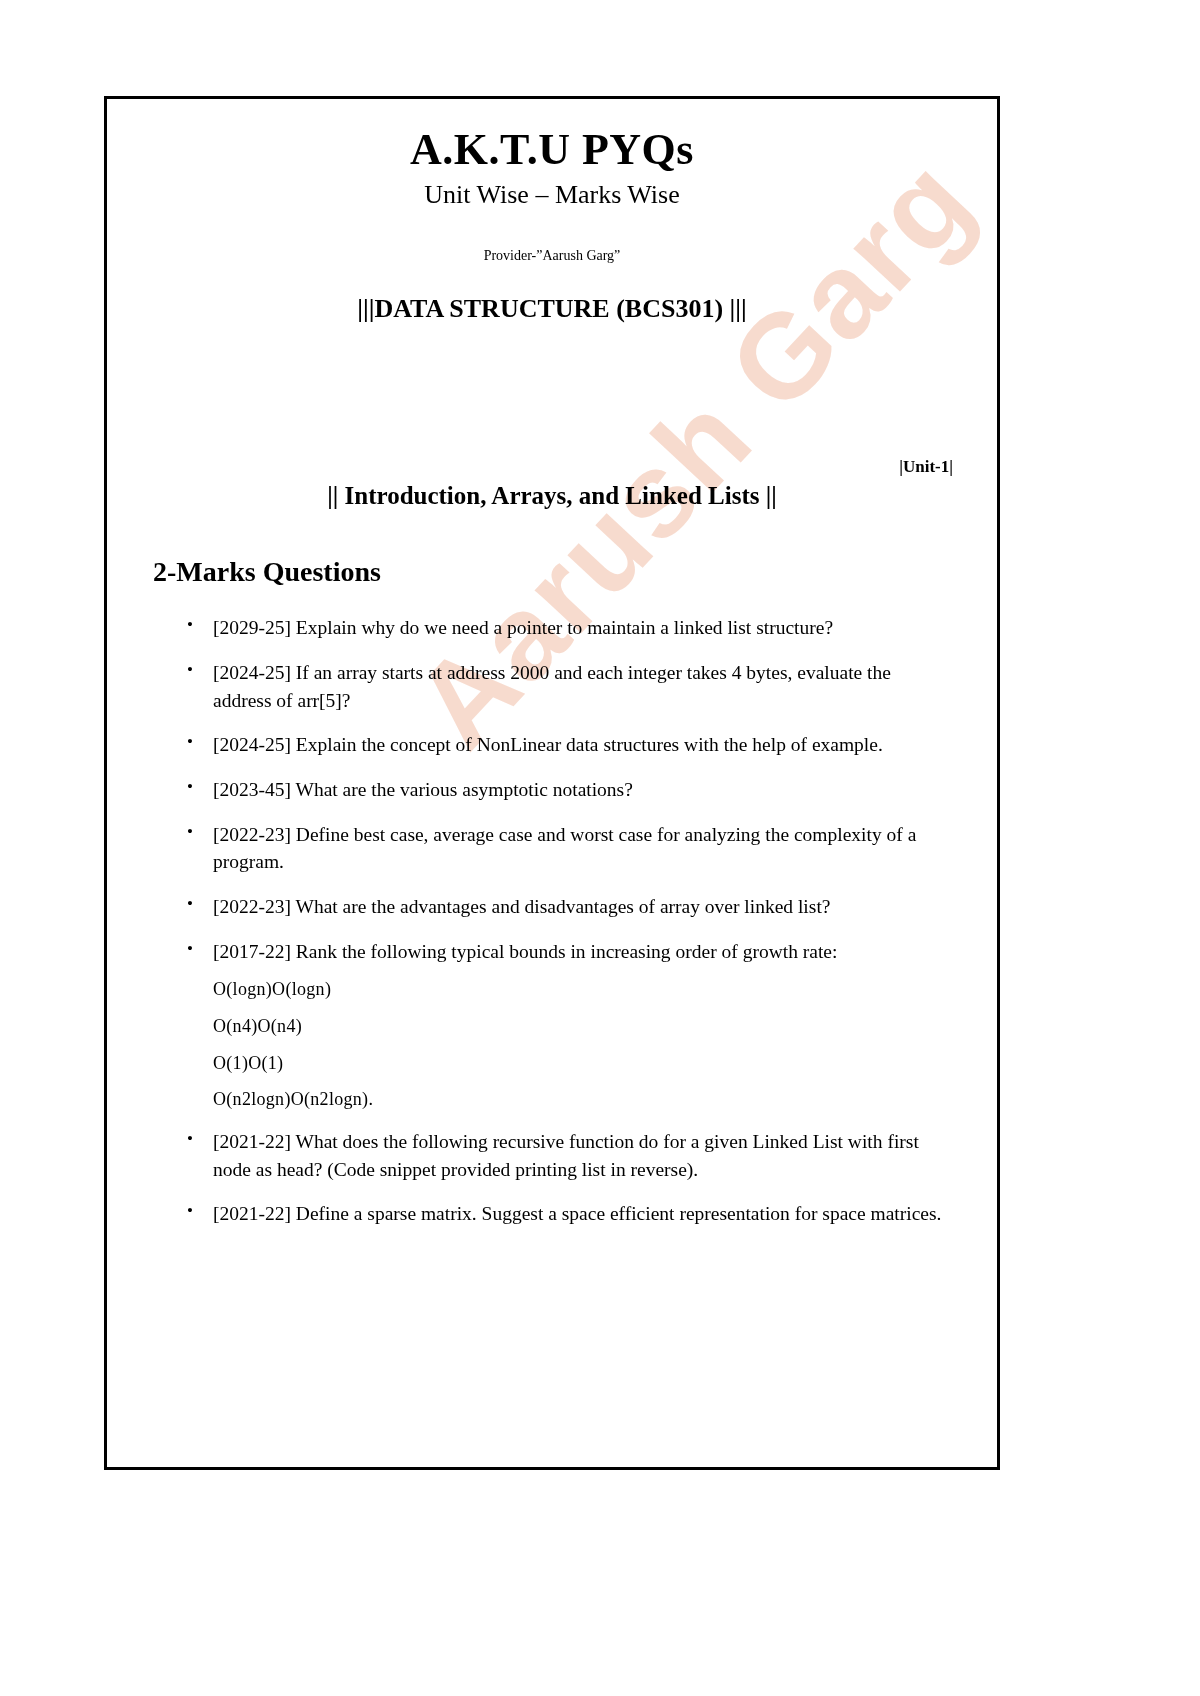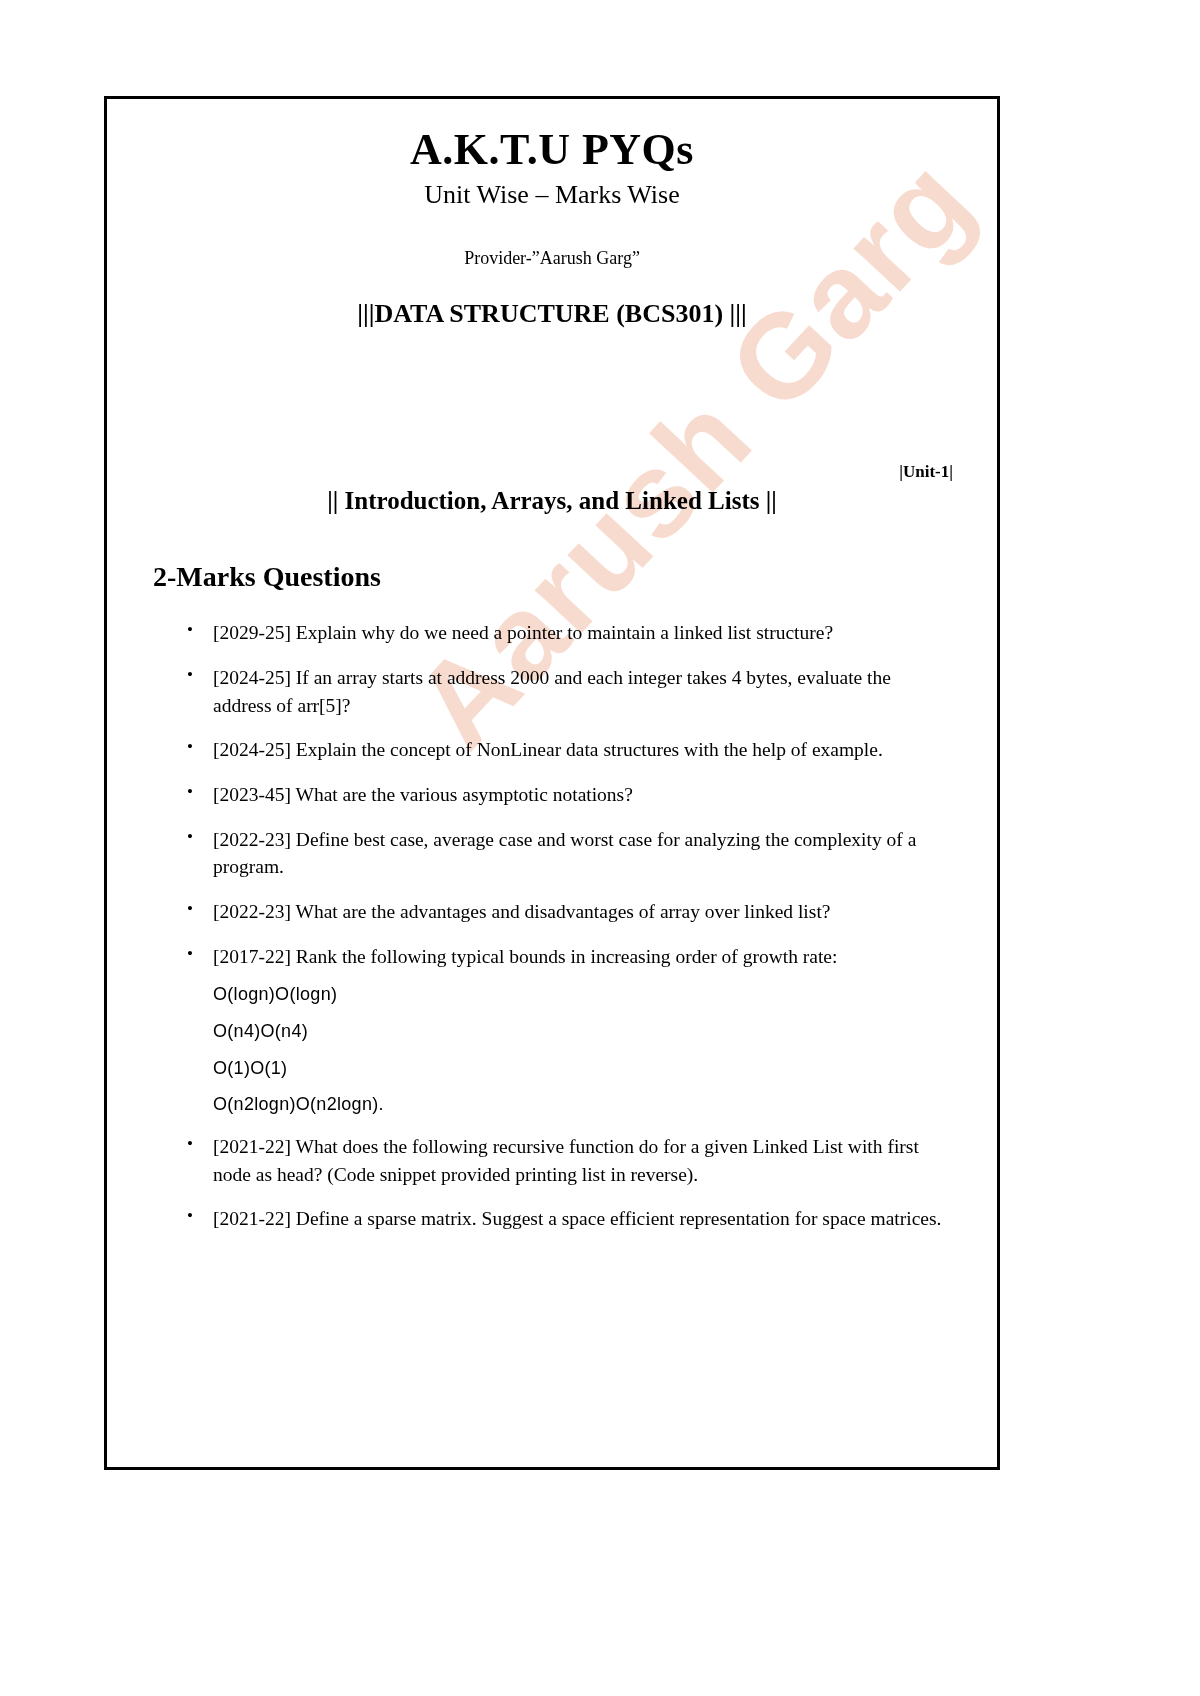--- a/index.html
+++ b/index.html
@@ -63,21 +63,21 @@
     line-height: 1.15;
   }
   .doc-subtitle {
     text-align: center;
     font-size: 26px;
     font-weight: 400;
     margin: 0 0 38px 0;
   }
   .provider {
     text-align: center;
-    font-size: 18px;
+    font-size: 14px;
     font-weight: 400;
     margin: 0 0 30px 0;
   }
   .subject {
     text-align: center;
     font-size: 26px;
     font-weight: 700;
     margin: 0 0 12px 0;
   }
   .spacer {
@@ -120,21 +120,21 @@
     content: "\2022";
     position: absolute;
     left: 36px;
     top: -1px;
     font-size: 17px;
   }
   .mono-block {
     margin-top: 14px;
   }
   .mono-line {
-    font-family: Liberation Sans, sans-serif;
+    font-family: Liberation Serif, serif;
     font-size: 18px;
     line-height: 1.2;
     margin-bottom: 15px;
     letter-spacing: 0.3px;
   }
   .mono-line:last-child {
     margin-bottom: 0;
   }
 </style>
 </head>

